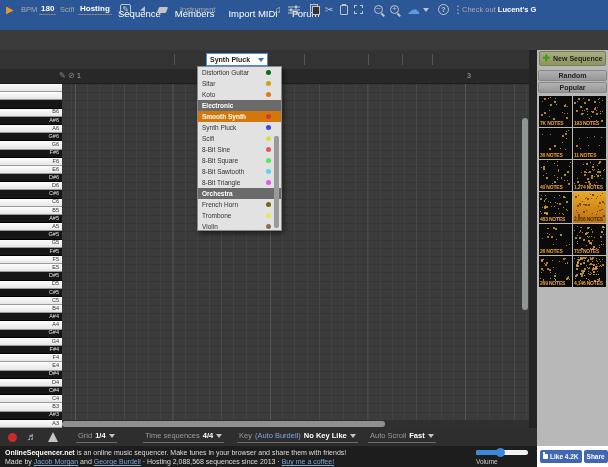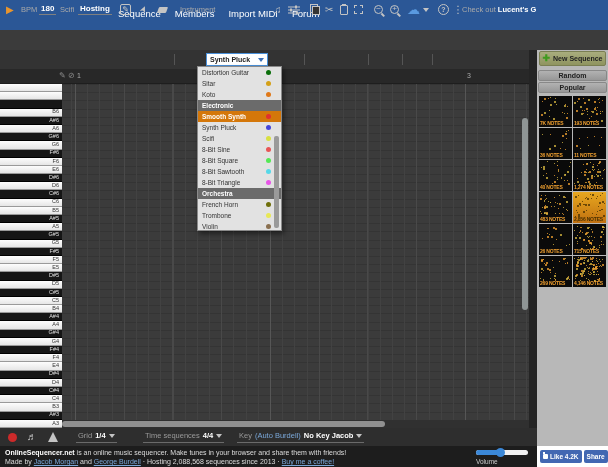--- a/index.html
+++ b/index.html
@@ -991,21 +991,28 @@
       <div class="sel-group">
         <span class="blab">Time sequences</span>
         <span class="bval">4/4</span>
         <span class="scaret2"></span>
       </div>
     </div>
     <div class="bb" style="left:237px">
       <div class="sel-group">
         <span class="blab">Key</span>
         <span class="blink">(Auto Burdell)</span>
-        <span class="bval">No Key Jacob</span>
+        <span class="bval">No Key Like</span>
+        <span class="scaret2"></span>
+      </div>
+    </div>
+    <div class="bb" style="left:368px">
+      <div class="sel-group">
+        <span class="blab">Auto Scroll</span>
+        <span class="bval">Fast</span>
         <span class="scaret2"></span>
       </div>
     </div>
   </div>
 
   <div class="footer">
     <div class="f1">
       <b>OnlineSequencer.net</b><span> is an online music sequencer. Make tunes in your browser and share them with friends!</span>
     </div>
     <div class="f2">

